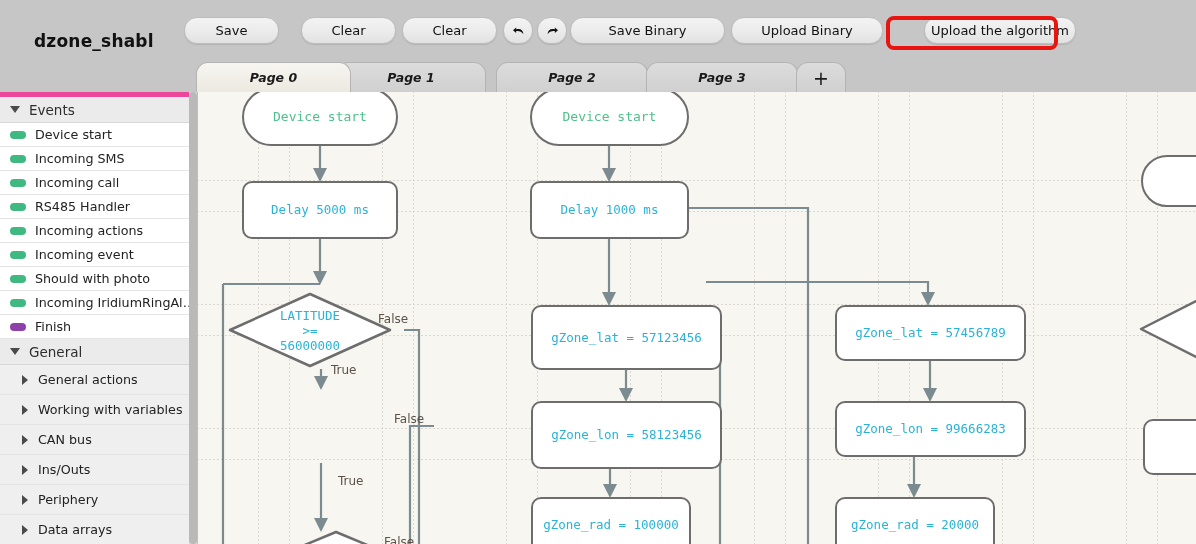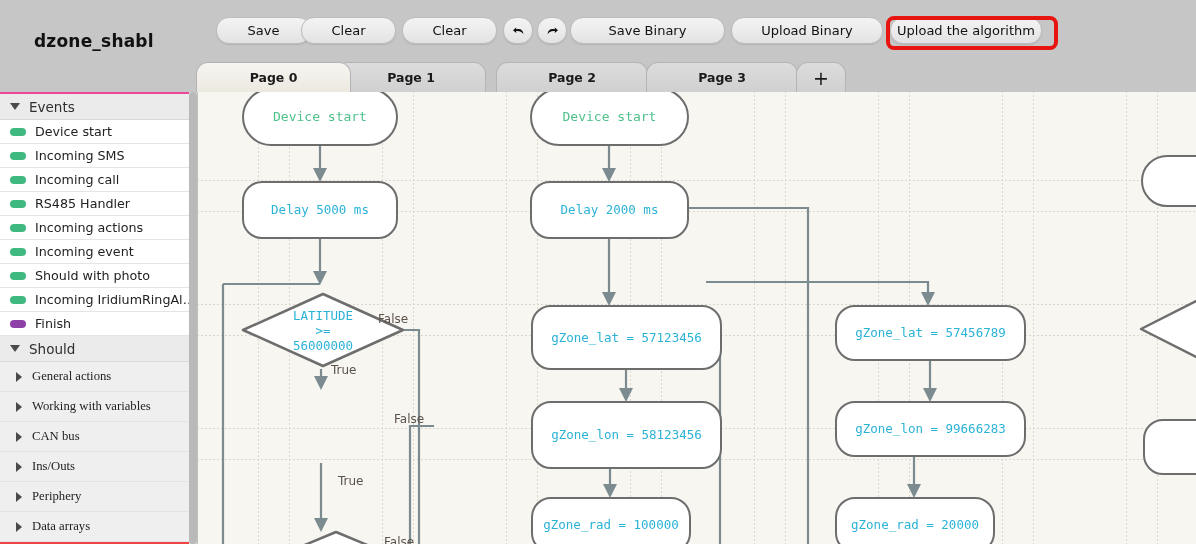--- a/index.html
+++ b/index.html
@@ -42,50 +42,51 @@
   
   #tabstrip { position:absolute; left:196px; top:62px; height:30px; }
   .tab {
     position:absolute; top:0; height:30px;
     border:1px solid #b4b4b4; border-bottom:none;
     border-radius:12px 12px 0 0;
     font-size:12.5px; font-weight:bold; color:#1a1a1a;
     display:flex; align-items:center; justify-content:center;
     cursor:pointer; user-select:none;
     background:linear-gradient(180deg,#dcdcdc 0%,#d0d0d0 100%);
+    font-style:italic;
   }
   .tab.active { background:linear-gradient(180deg,#f7f5f0 0%,#ece9e1 100%); z-index:4; }
   #tab-add { font-size:19px; font-weight:normal; }
 
   
   #sidebar {
     position:absolute; left:0; top:92px; width:189px; height:452px;
-    background:#ef4444; overflow:hidden;
-    border-top:2px solid #ec4899;
+    background:#6d28d9; overflow:hidden;
+    border-top:5px solid #ec4899;
   }
   .sec-header {
     height:26px; background:#ebebeb; border-bottom:1px solid #d8d8d8;
     display:flex; align-items:center; padding-left:10px;
     font-size:13.5px; color:#2e2e2e; cursor:pointer; user-select:none;
   }
   .caret-down {
     width:0;height:0;border-left:5.5px solid transparent;border-right:5.5px solid transparent;
     border-top:7px solid #4a4a4a; margin-right:9px;
   }
   .caret-right {
     width:0;height:0;border-top:5px solid transparent;border-bottom:5px solid transparent;
     border-left:6.5px solid #4a4a4a; margin-right:10px;
   }
   .side-row {
     height:24px; border-bottom:1px solid #e4e4e4;
     display:flex; align-items:center; padding-left:10px;
     font-size:12.7px; color:#222; cursor:pointer; user-select:none;
     background:#fff; white-space:nowrap; overflow:hidden;
   }
-  .side-row.alt { background:#efefef; padding-left:16px;font-family:Liberation Serif, serif; }
+  .side-row.alt { background:#efefef; padding-left:22px; }
   .pill { width:16px; height:8px; border-radius:5px; margin-right:9px; flex:none; }
 
   
   #side-scroll {
     position:absolute; left:189px; top:92px; width:8px; height:452px;
     background:#d9d9d9;
   }
   #side-thumb {
     position:absolute; left:0; top:0; width:8px; height:452px;
     background:#b9b9b9; border-radius:4px;
@@ -116,21 +117,21 @@
   .node {
     position:absolute;
     background:#fff; border:2.5px solid #6d6d6d;
     display:flex; align-items:center; justify-content:center;
     text-align:center; cursor:pointer;
     font-family:"DejaVu Sans Mono", monospace;
     font-size:12.5px; color:#2bb3d6; line-height:1.25;
     padding:2px 6px; z-index:3;
   }
   .node.start { border-radius:34px; color:#4ec08a; font-size:13px; }
-  .node.rect  { border-radius:20px; }
+  .node.rect  { border-radius:10px; }
   .node.diamond {
     border:none; background:transparent; padding:0;
   }
   .diamond-shape{
     position:absolute; inset:0;
   }
   .diamond-shape svg{ position:absolute; left:0; top:0; }
   .diamond-label{
     position:relative; z-index:2; width:100%;
     font-family:"DejaVu Sans Mono", monospace;
@@ -141,42 +142,42 @@
     font-size:12px; color:#5b5249; z-index:4; user-select:none;
   }
   #wires { position:absolute; left:0; top:0; z-index:1; }
 </style>
 </head>
 <body>
 
 <div id="topbar">
   <div id="app-title">dzone_shabl</div>
 
-  <div class="tb-btn" style="left:216px;width:95px">Save</div>
+  <div class="tb-btn" style="left:184px;width:95px">Save</div>
   <div class="tb-btn" style="left:301px;width:95px">Clear</div>
   <div class="tb-btn" style="left:402px;width:95px">Clear</div>
 
   <div class="tb-btn tb-icon-btn" style="left:503px">
     <span>
       <svg width="15" height="14" viewBox="0 0 15 14">
           <path d="M5.2 3.4 L2.0 6.2 L5.2 9.0 L5.2 7.0 C8.2 6.6 10.6 7.6 12.4 10.2 C12.2 6.2 9.6 4.1 5.2 5.3 Z" fill="#111"></path>
         </svg>
     </span>
   </div>
   <div class="tb-btn tb-icon-btn" style="left:537px">
     <span>
       <svg width="15" height="14" viewBox="0 0 15 14">
           <path d="M9.8 3.4 L13.0 6.2 L9.8 9.0 L9.8 7.0 C6.8 6.6 4.4 7.6 2.6 10.2 C2.8 6.2 5.4 4.1 9.8 5.3 Z" fill="#111"></path>
         </svg>
     </span>
   </div>
 
   <div class="tb-btn" style="left:570px;width:155px">Save Binary</div>
   <div class="tb-btn" style="left:731px;width:152px">Upload Binary</div>
-  <div class="tb-btn" style="left:890px;width:152px">Upload the algorithm</div>
+  <div class="tb-btn" style="left:924px;width:152px">Upload the algorithm</div>
 
   <div id="highlight-box"></div>
 </div>
 
 <div id="tabstrip">
   <div class="tab active" style="left:0px;width:155px">Page 0</div>
   <div class="tab" style="left:140px;width:150px">Page 1</div>
   <div class="tab" style="left:300px;width:152px">Page 2</div>
   <div class="tab" style="left:450px;width:152px">Page 3</div>
   <div class="tab" id="tab-add" style="left:600px;width:50px">+</div>
@@ -221,21 +222,21 @@
     <span class="pill" style="background:#3fb980"></span>
     <span>Incoming IridiumRingAl…</span>
   </div>
   <div class="side-row">
     <span class="pill" style="background:#8e3fa8"></span>
     <span>Finish</span>
   </div>
 
   <div class="sec-header">
     <span class="caret-down"></span>
-    <span>Should</span>
+    <span>General</span>
   </div>
 
   <div class="side-row alt" style="height:30px">
     <span class="caret-right"></span>
     <span>General actions</span>
   </div>
   <div class="side-row alt" style="height:30px">
     <span class="caret-right"></span>
     <span>Working with variables</span>
   </div>
@@ -300,21 +301,21 @@
       <polygon points="716,406 709,392 723,392"></polygon>
     </g>
   </svg>
 
   <div id="nodes">
 
     <div class="node start" style="left:44px;top:-4px;width:156px;height:58px">Device start</div>
 
     <div class="node rect" style="left:44px;top:89px;width:156px;height:58px">Delay 5000 ms</div>
 
-    <div class="node diamond" style="left:42px;top:199px;width:166px;height:78px">
+    <div class="node diamond" style="left:29px;top:199px;width:166px;height:78px">
       <div class="diamond-shape">
         <svg width="166" height="78">
             <polygon points="83,3 163,39 83,75 3,39" fill="#fff" stroke="#6d6d6d" stroke-width="2.5" stroke-linejoin="round"></polygon>
           </svg>
       </div>
       <div class="diamond-label">
         <span style="white-space:pre-line">LATITUDE
 &gt;=
 56000000</span>
       </div>
@@ -325,21 +326,21 @@
       <div class="diamond-shape">
         <svg width="160" height="70">
             <polygon points="80,3 157,35 80,67 3,35" fill="#fff" stroke="#6d6d6d" stroke-width="2.5" stroke-linejoin="round"></polygon>
           </svg>
       </div>
 
     </div>
 
     <div class="node start" style="left:332px;top:-4px;width:159px;height:58px">Device start</div>
 
-    <div class="node rect" style="left:332px;top:89px;width:159px;height:58px">Delay 2000 ms</div>
+    <div class="node rect" style="left:332px;top:89px;width:159px;height:58px">Delay 1000 ms</div>
 
     <div class="node rect" style="left:333px;top:213px;width:191px;height:65px">gZone_lat = 57123456</div>
 
     <div class="node rect" style="left:333px;top:309px;width:191px;height:68px">gZone_lon = 58123456</div>
 
     <div class="node rect" style="left:333px;top:405px;width:160px;height:56px">gZone_rad = 100000</div>
 
     <div class="node rect" style="left:637px;top:213px;width:191px;height:56px">gZone_lat = 57456789</div>
 
     <div class="node rect" style="left:637px;top:309px;width:191px;height:56px">gZone_lon = 99666283</div>

